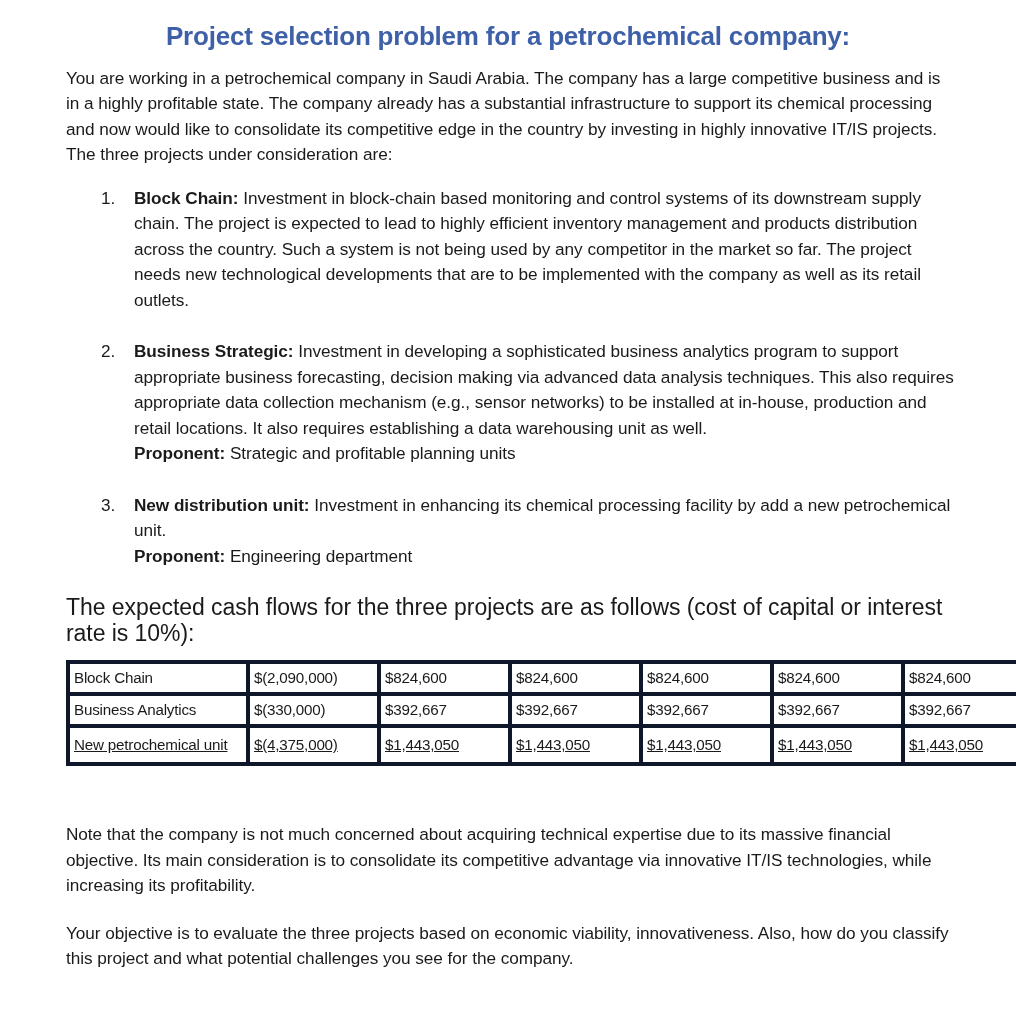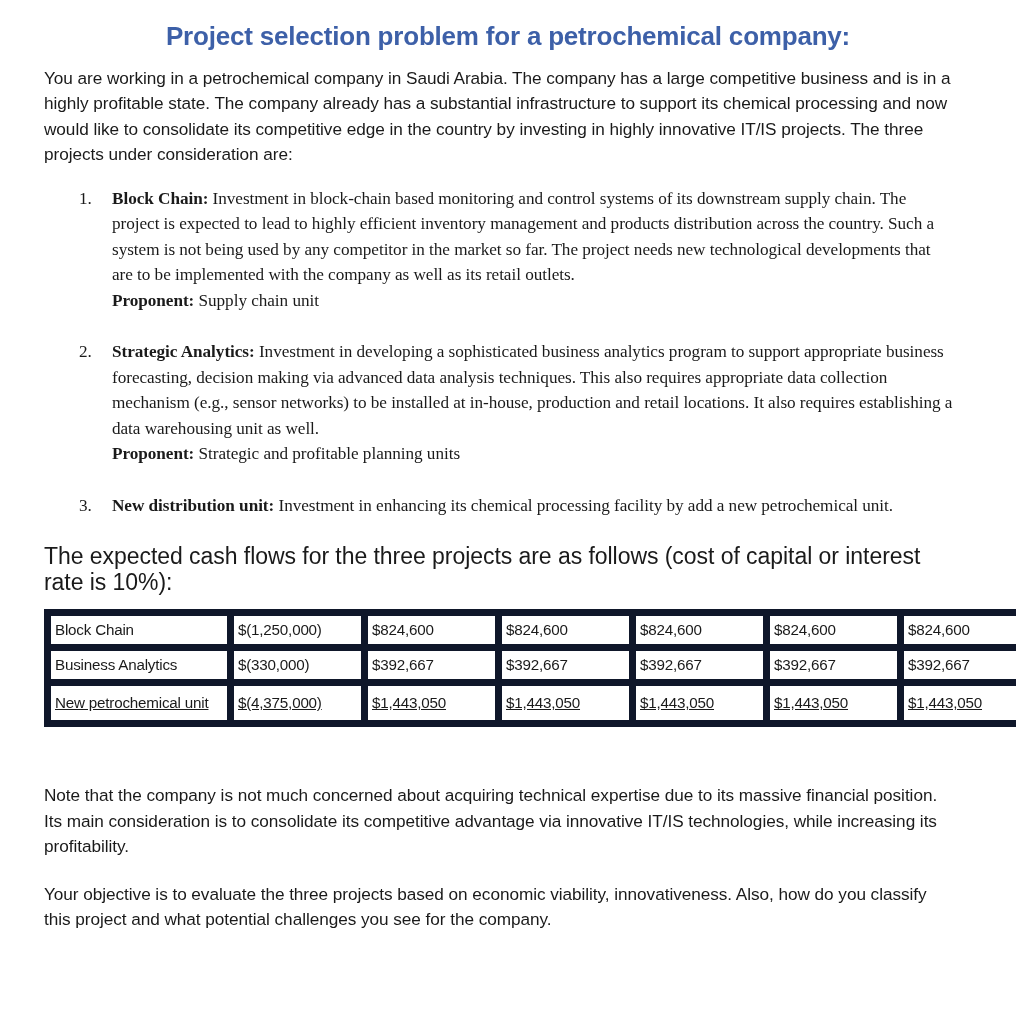--- a/index.html
+++ b/index.html
@@ -26,35 +26,34 @@
     text-align: center;
     color: #3d60a8;
     font-size: 26px;
     font-weight: 600;
     letter-spacing: -0.2px;
     margin: 22px 0 0 0;
     padding: 0 60px;
     line-height: 1.15;
   }
   .body-block {
-    padding: 0 62px 0 44px;
+    padding: 0 62px 0 66px;
   }
   p.para {
     font-size: 17.2px;
     line-height: 25.5px;
     margin: 14px 0 0 0;
     text-align: left;
     letter-spacing: -0.05px;
   }
   ol.project-list {
     margin: 18px 0 0 0;
     padding-left: 68px;
     list-style: none;
     counter-reset: proj;
-    font-family: Liberation Serif, serif;
   }
   ol.project-list > li {
     counter-increment: proj;
     position: relative;
     font-size: 17.2px;
     line-height: 25.5px;
     margin-bottom: 26px;
     letter-spacing: -0.05px;
   }
   ol.project-list > li::before {
@@ -80,21 +79,21 @@
     letter-spacing: -0.05px;
   }
   table.cashflow {
     border-collapse: collapse;
     margin: 14px 0 0 0;
     table-layout: fixed;
     width: 884px;
     border: 1.5px solid #000;
   }
   table.cashflow td {
-    border: 7px solid #0f172a;
+    border: 4px solid #0f172a;
     padding: 3px 4px 4px 4px;
     font-size: 15.2px;
     line-height: 20px;
     height: 21px;
     vertical-align: middle;
     white-space: nowrap;
     overflow: hidden;
     letter-spacing: -0.2px;
   }
   table.cashflow tr.r3 td {
@@ -115,43 +114,43 @@
 
   <div class="body-block">
 
     <p class="para">You are working in a petrochemical company in Saudi Arabia. The company has a large competitive business and is in a highly profitable state. The company already has a substantial infrastructure to support its chemical processing and now would like to consolidate its competitive edge in the country by investing in highly innovative IT/IS projects. The three projects under consideration are:</p>
 
     <ol class="project-list">
 
       <li>
         <span class="lead">Block Chain:</span>
         <span>Investment in block-chain based monitoring and control systems of its downstream supply chain. The project is expected to lead to highly efficient inventory management and products distribution across the country. Such a system is not being used by any competitor in the market so far. The project needs new technological developments that are to be implemented with the company as well as its retail outlets.</span>
-        <span class="proponent-line"><span class="proponent-label">Proponent:</span> <span>Supply chain unit</span></span>
       </li>
 
       <li>
-        <span class="lead">Strategic Analytics:</span>
+        <span class="lead">Business Strategic:</span>
         <span>Investment in developing a sophisticated business analytics program to support appropriate business forecasting, decision making via advanced data analysis techniques. This also requires appropriate data collection mechanism (e.g., sensor networks) to be installed at in-house, production and retail locations. It also requires establishing a data warehousing unit as well.</span>
         <span class="proponent-line"><span class="proponent-label">Proponent:</span> <span>Strategic and profitable planning units</span></span>
       </li>
 
       <li>
         <span class="lead">New distribution unit:</span>
         <span>Investment in enhancing its chemical processing facility by add a new petrochemical unit.</span>
+        <span class="proponent-line"><span class="proponent-label">Proponent:</span> <span>Engineering department</span></span>
       </li>
 
     </ol>
 
     <p class="intro-cash">The expected cash flows for the three projects are as follows (cost of capital or interest rate is 10%):</p>
 
     <table class="cashflow">
       <tbody>
         <tr class="r1">
           <td class="label-cell">Block Chain</td>
-          <td class="val-cell">$(1,250,000)</td>
+          <td class="val-cell">$(2,090,000)</td>
           <td class="val-cell">$824,600</td>
           <td class="val-cell">$824,600</td>
           <td class="val-cell">$824,600</td>
           <td class="val-cell">$824,600</td>
           <td class="val-cell">$824,600</td>
         </tr>
         <tr class="r2">
           <td class="label-cell">Business Analytics</td>
           <td class="val-cell">$(330,000)</td>
           <td class="val-cell">$392,667</td>
@@ -165,18 +164,18 @@
           <td class="val-cell">$(4,375,000)</td>
           <td class="val-cell">$1,443,050</td>
           <td class="val-cell">$1,443,050</td>
           <td class="val-cell">$1,443,050</td>
           <td class="val-cell">$1,443,050</td>
           <td class="val-cell">$1,443,050</td>
         </tr>
       </tbody>
     </table>
 
-    <p class="para tail-1">Note that the company is not much concerned about acquiring technical expertise due to its massive financial position. Its main consideration is to consolidate its competitive advantage via innovative IT/IS technologies, while increasing its profitability.</p>
+    <p class="para tail-1">Note that the company is not much concerned about acquiring technical expertise due to its massive financial objective. Its main consideration is to consolidate its competitive advantage via innovative IT/IS technologies, while increasing its profitability.</p>
 
     <p class="para tail-2">Your objective is to evaluate the three projects based on economic viability, innovativeness. Also, how do you classify this project and what potential challenges you see for the company.</p>
 
   </div>
 </div>
 
 </body></html>

